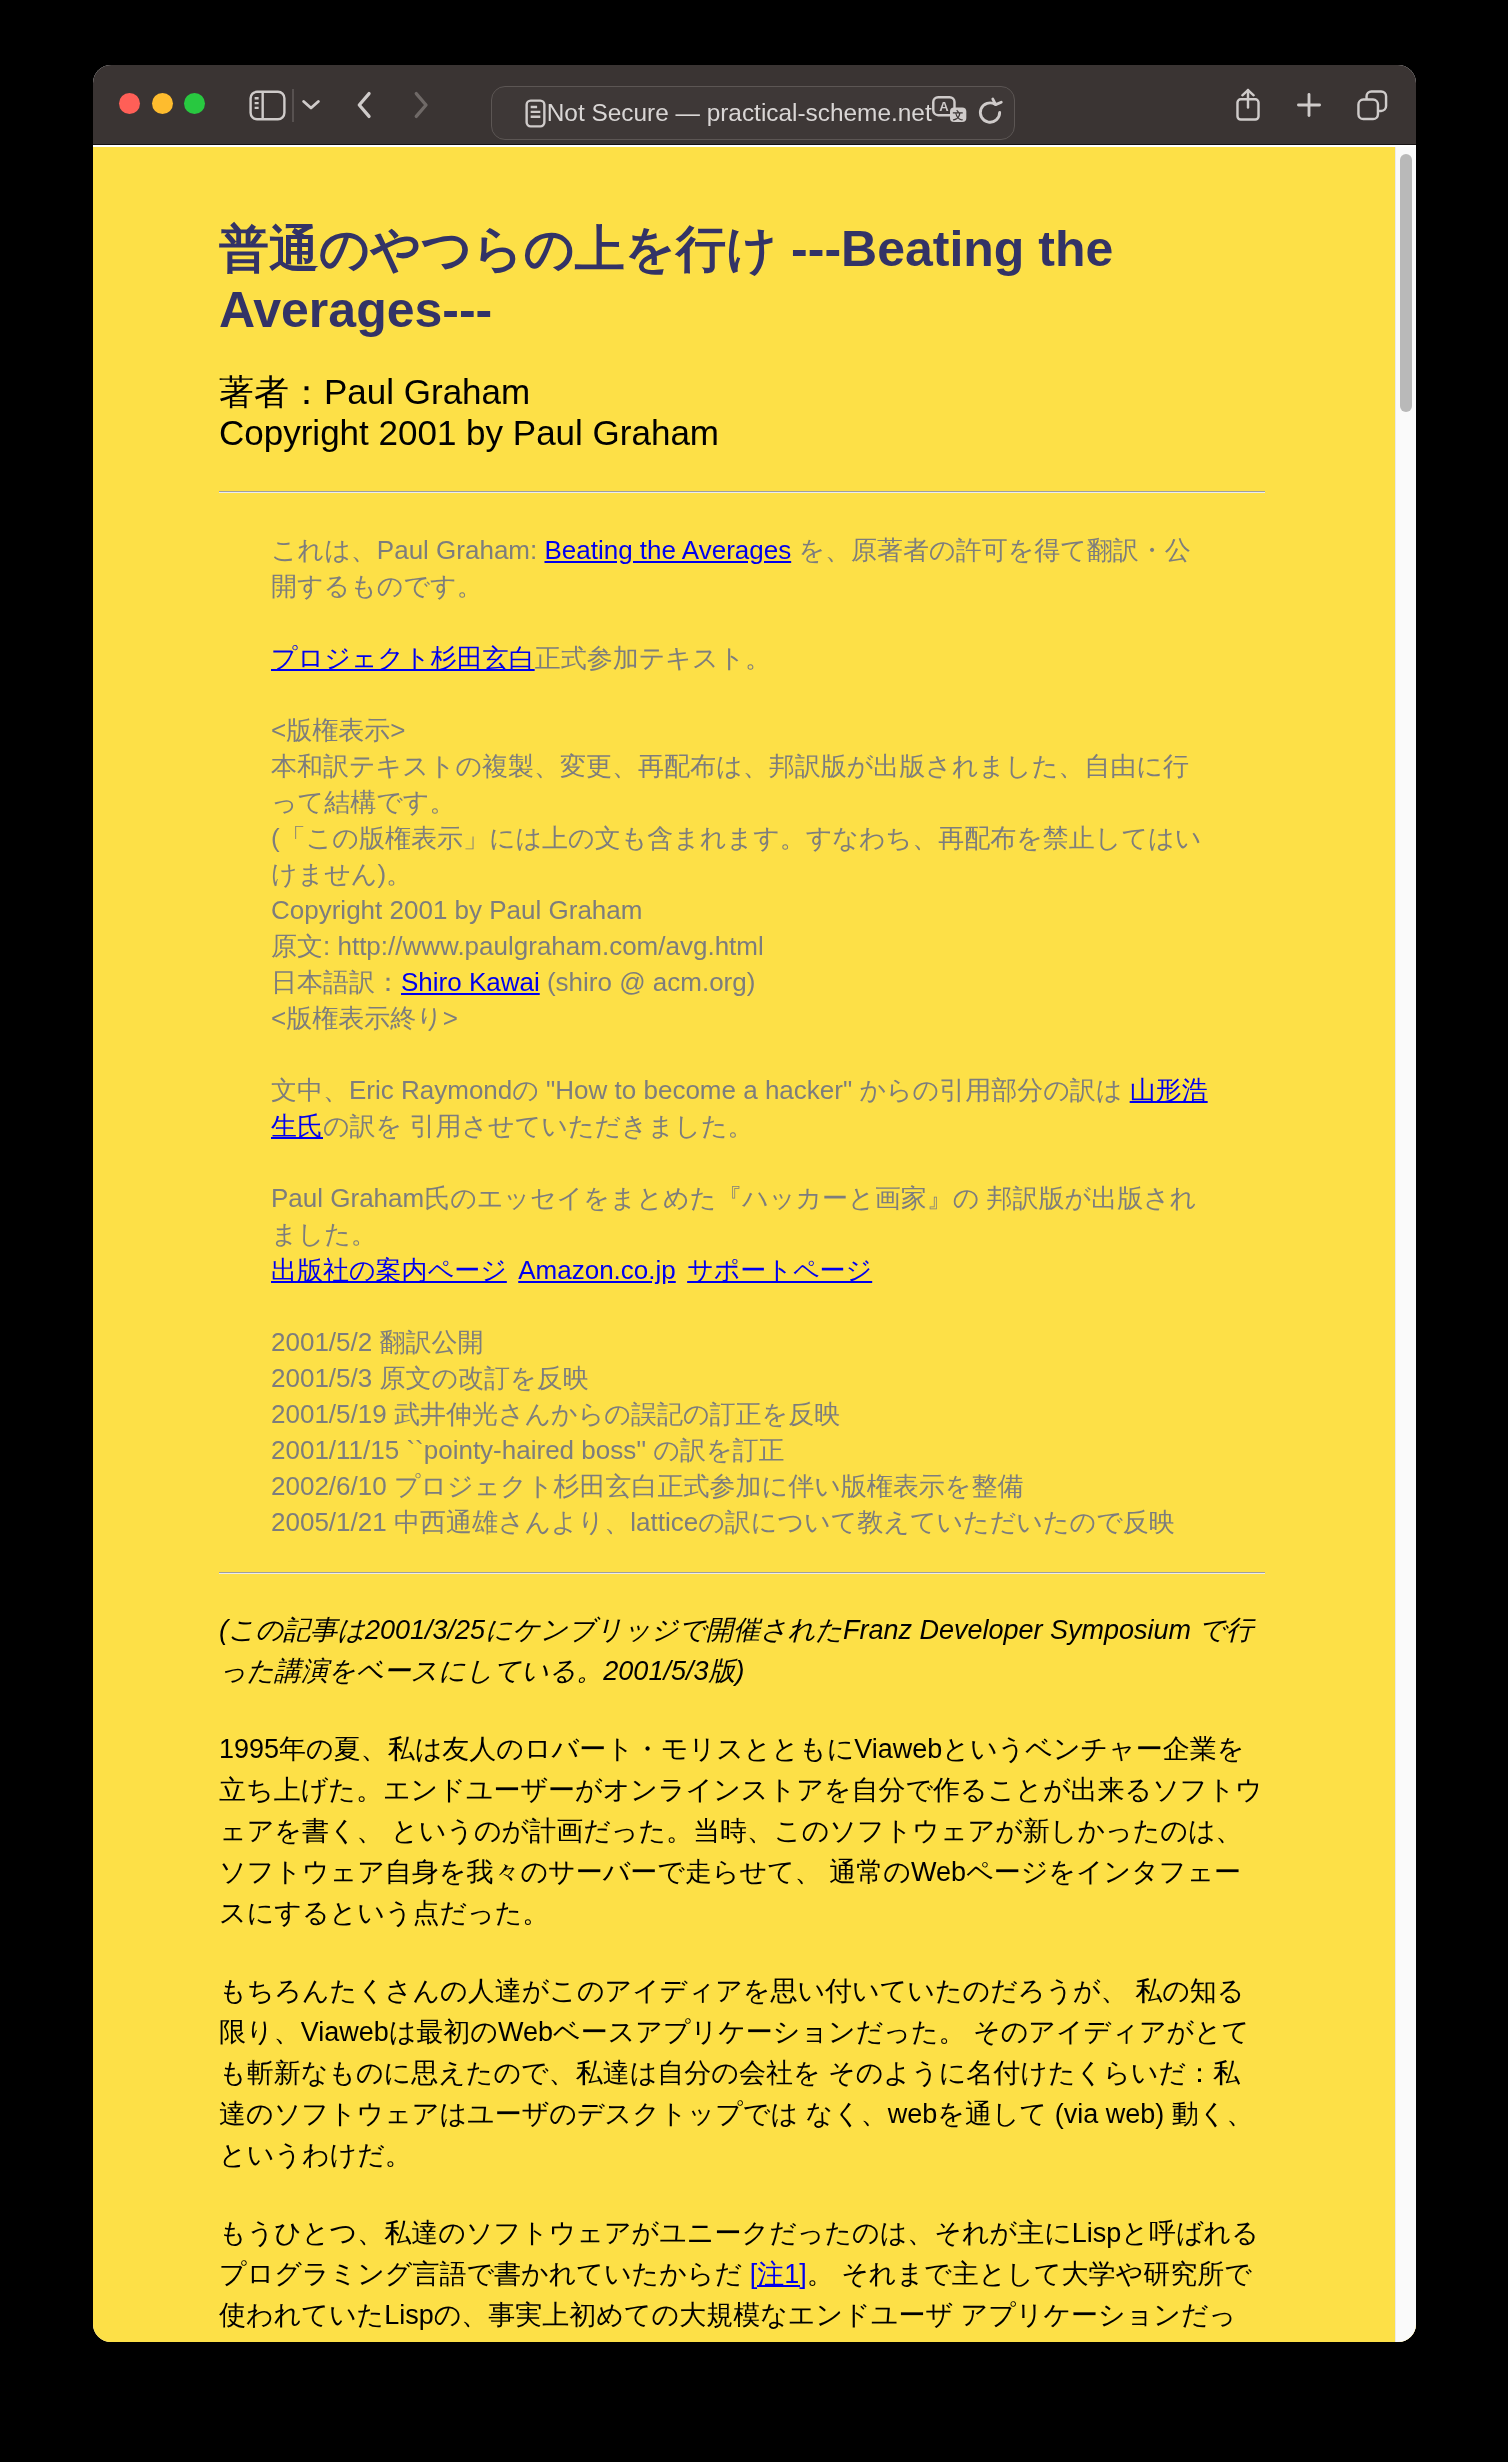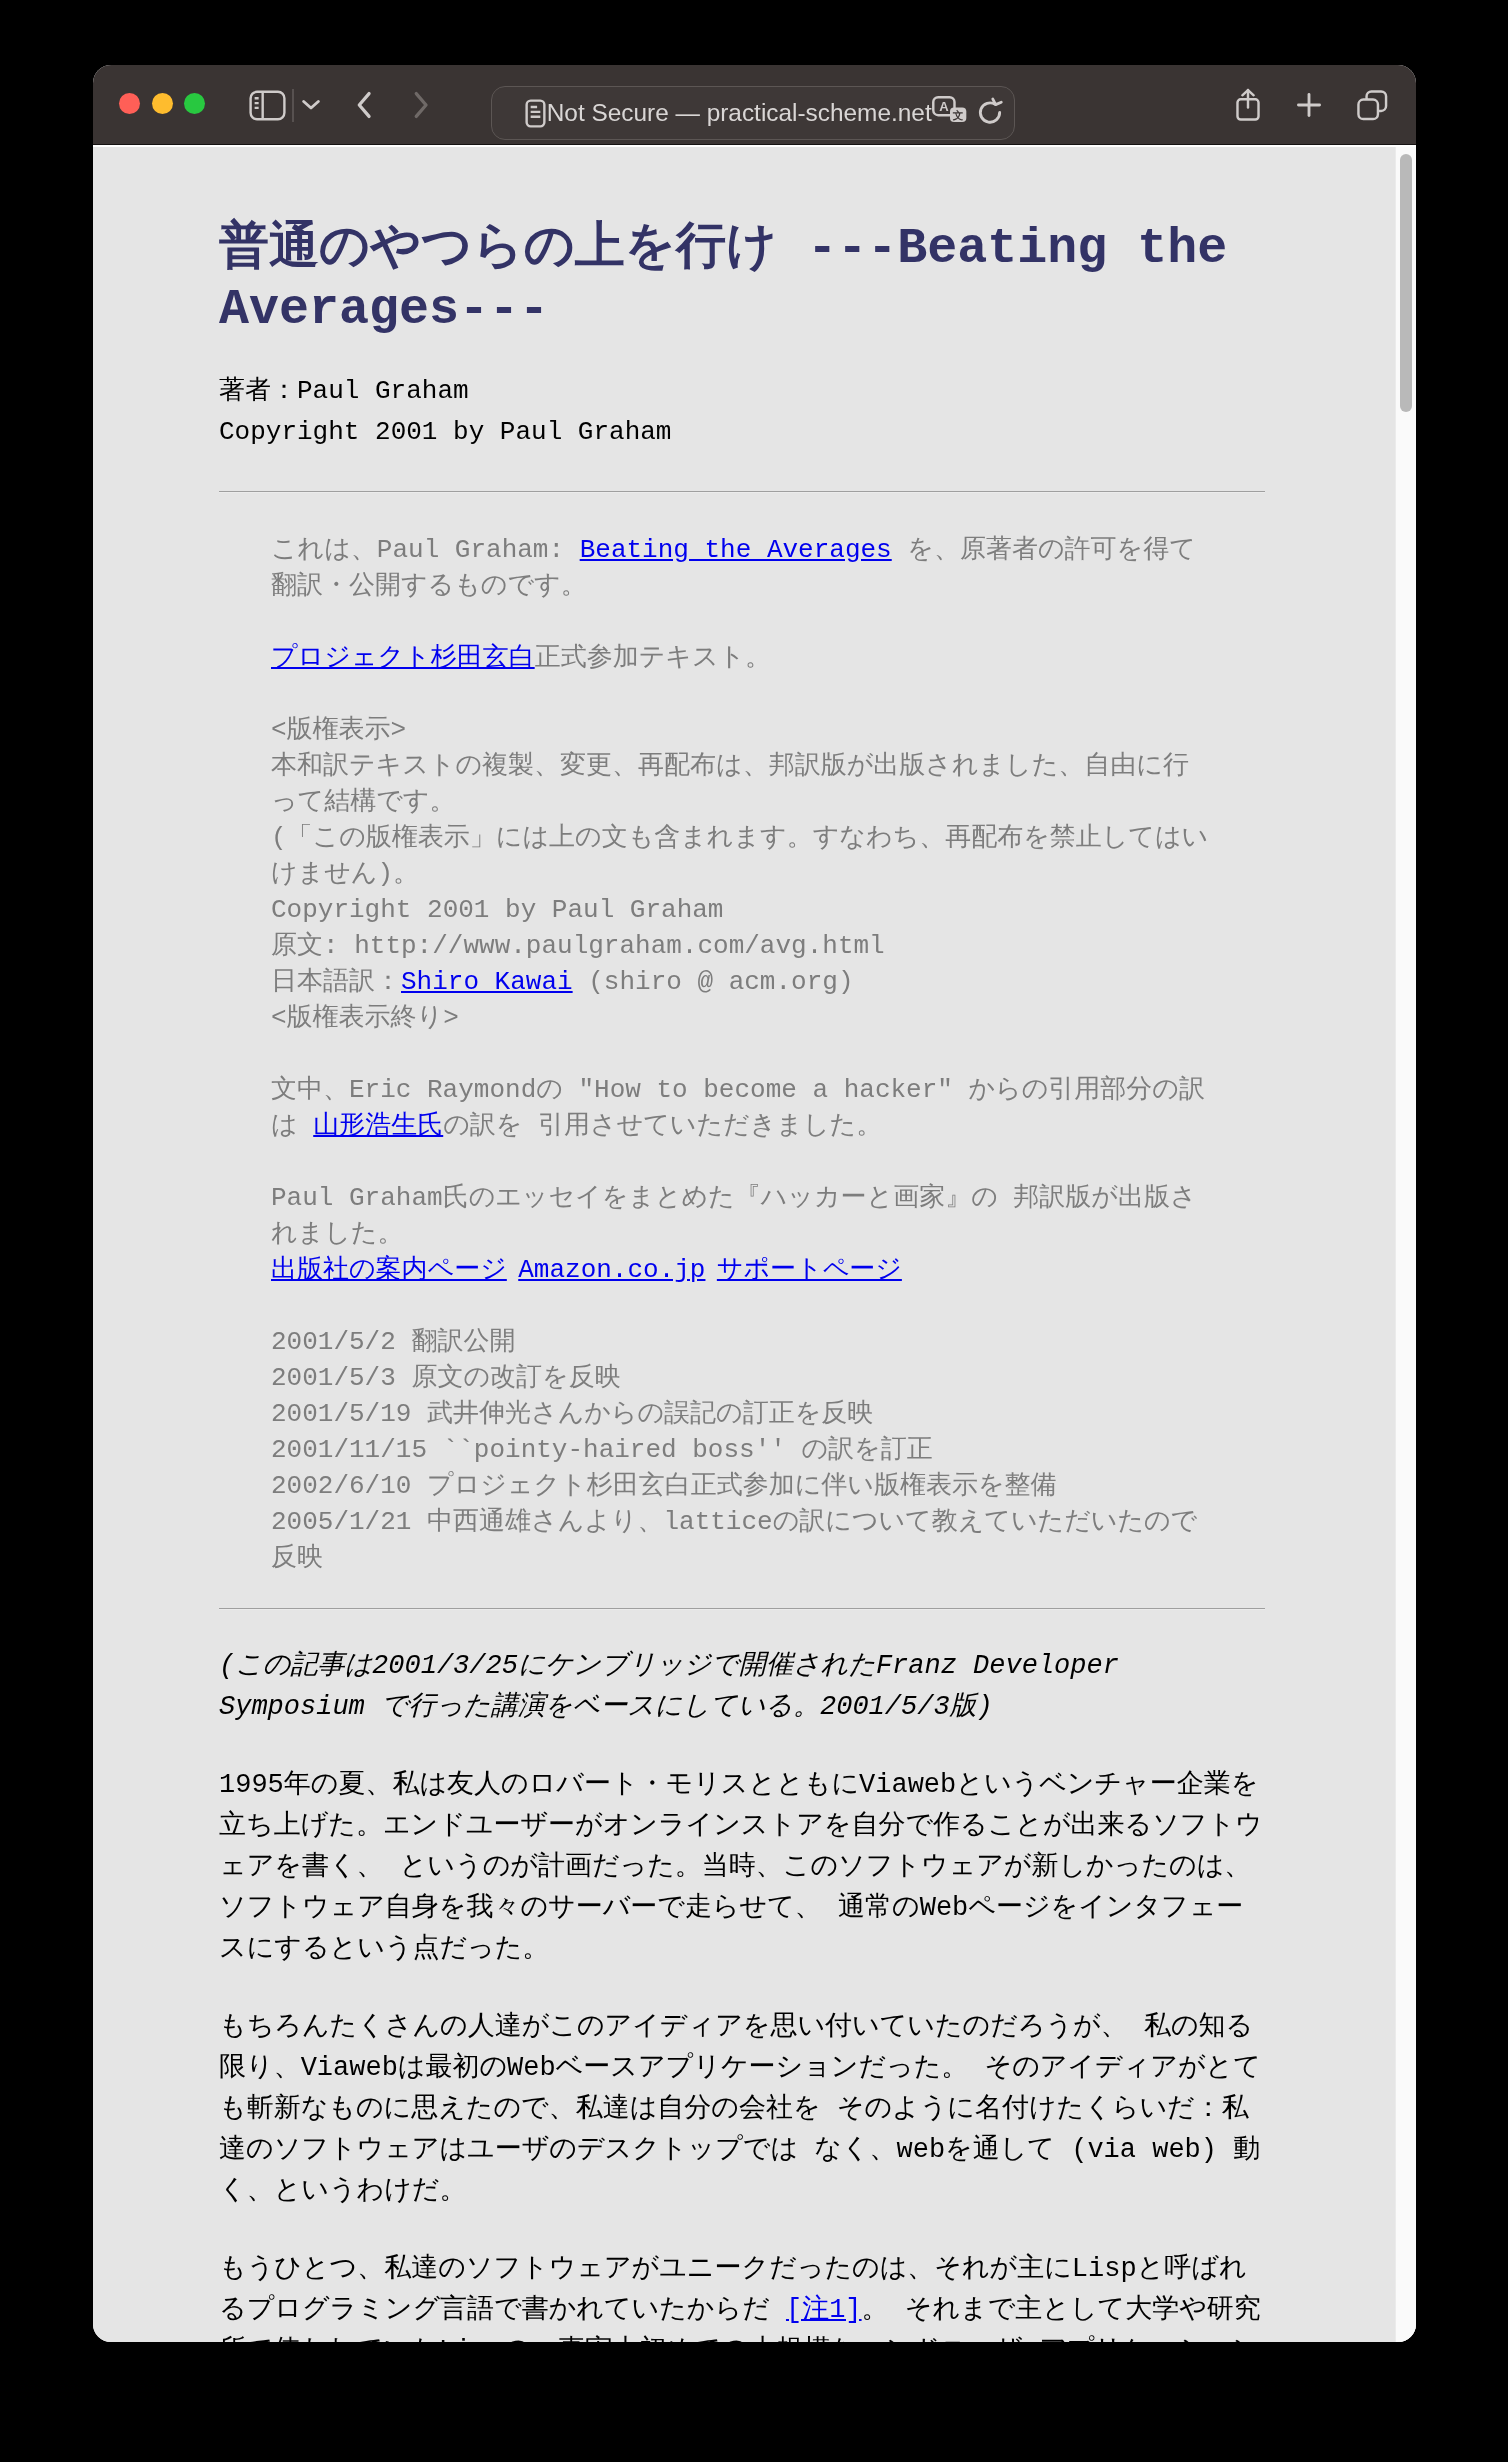--- a/index.html
+++ b/index.html
@@ -46,30 +46,29 @@
   .urlbar .reader { margin-left: 16.3px; color: #cfcbca; display: flex; }
   .url-text {
     flex: 1; text-align: center; color: #d9d6d5; font-size: 24.4px;
     white-space: nowrap; overflow: hidden;
   }
   .urlbar .rightic { display: flex; align-items: center; gap: 8.1px; margin-right: 9.8px; color: #cfcbca; }
 
   
   .content {
     position: absolute; left: 0; top: 82px; right: 0; bottom: 0;
-    background: #e5e5e5; overflow: hidden;
+    background: #fde047; overflow: hidden;
     padding: 72px 151px 0 126px;
     color: #000;
-    font-family: Liberation Mono, monospace;
   }
   h1[data-name="page-title"] {
     color: #333366; font-size: 50px; font-weight: bold; line-height: 1.21;
     margin: 0 0 31px 0; letter-spacing: 0;
   }
-  .byline { font-size: 26px; line-height: 41px; margin-bottom: 38px; }
+  .byline { font-size: 35px; line-height: 41px; margin-bottom: 38px; }
   hr.rule {
     border: 0; height: 1.6px; background: #9f9f9f; border-bottom: 1.6px solid #ececec;
     margin: 24.4px 0 0 0;
   }
   blockquote[data-name="translation-notice"] {
     margin: 39px 52px 32.5px 52px; color: #7d7d7d; font-size: 26px; line-height: 36px;
   }
   blockquote p { margin: 0 0 36px 0; }
   blockquote p:last-child { margin-bottom: 0; }
   a { color: #0000ee; text-decoration: underline; cursor: pointer; }

